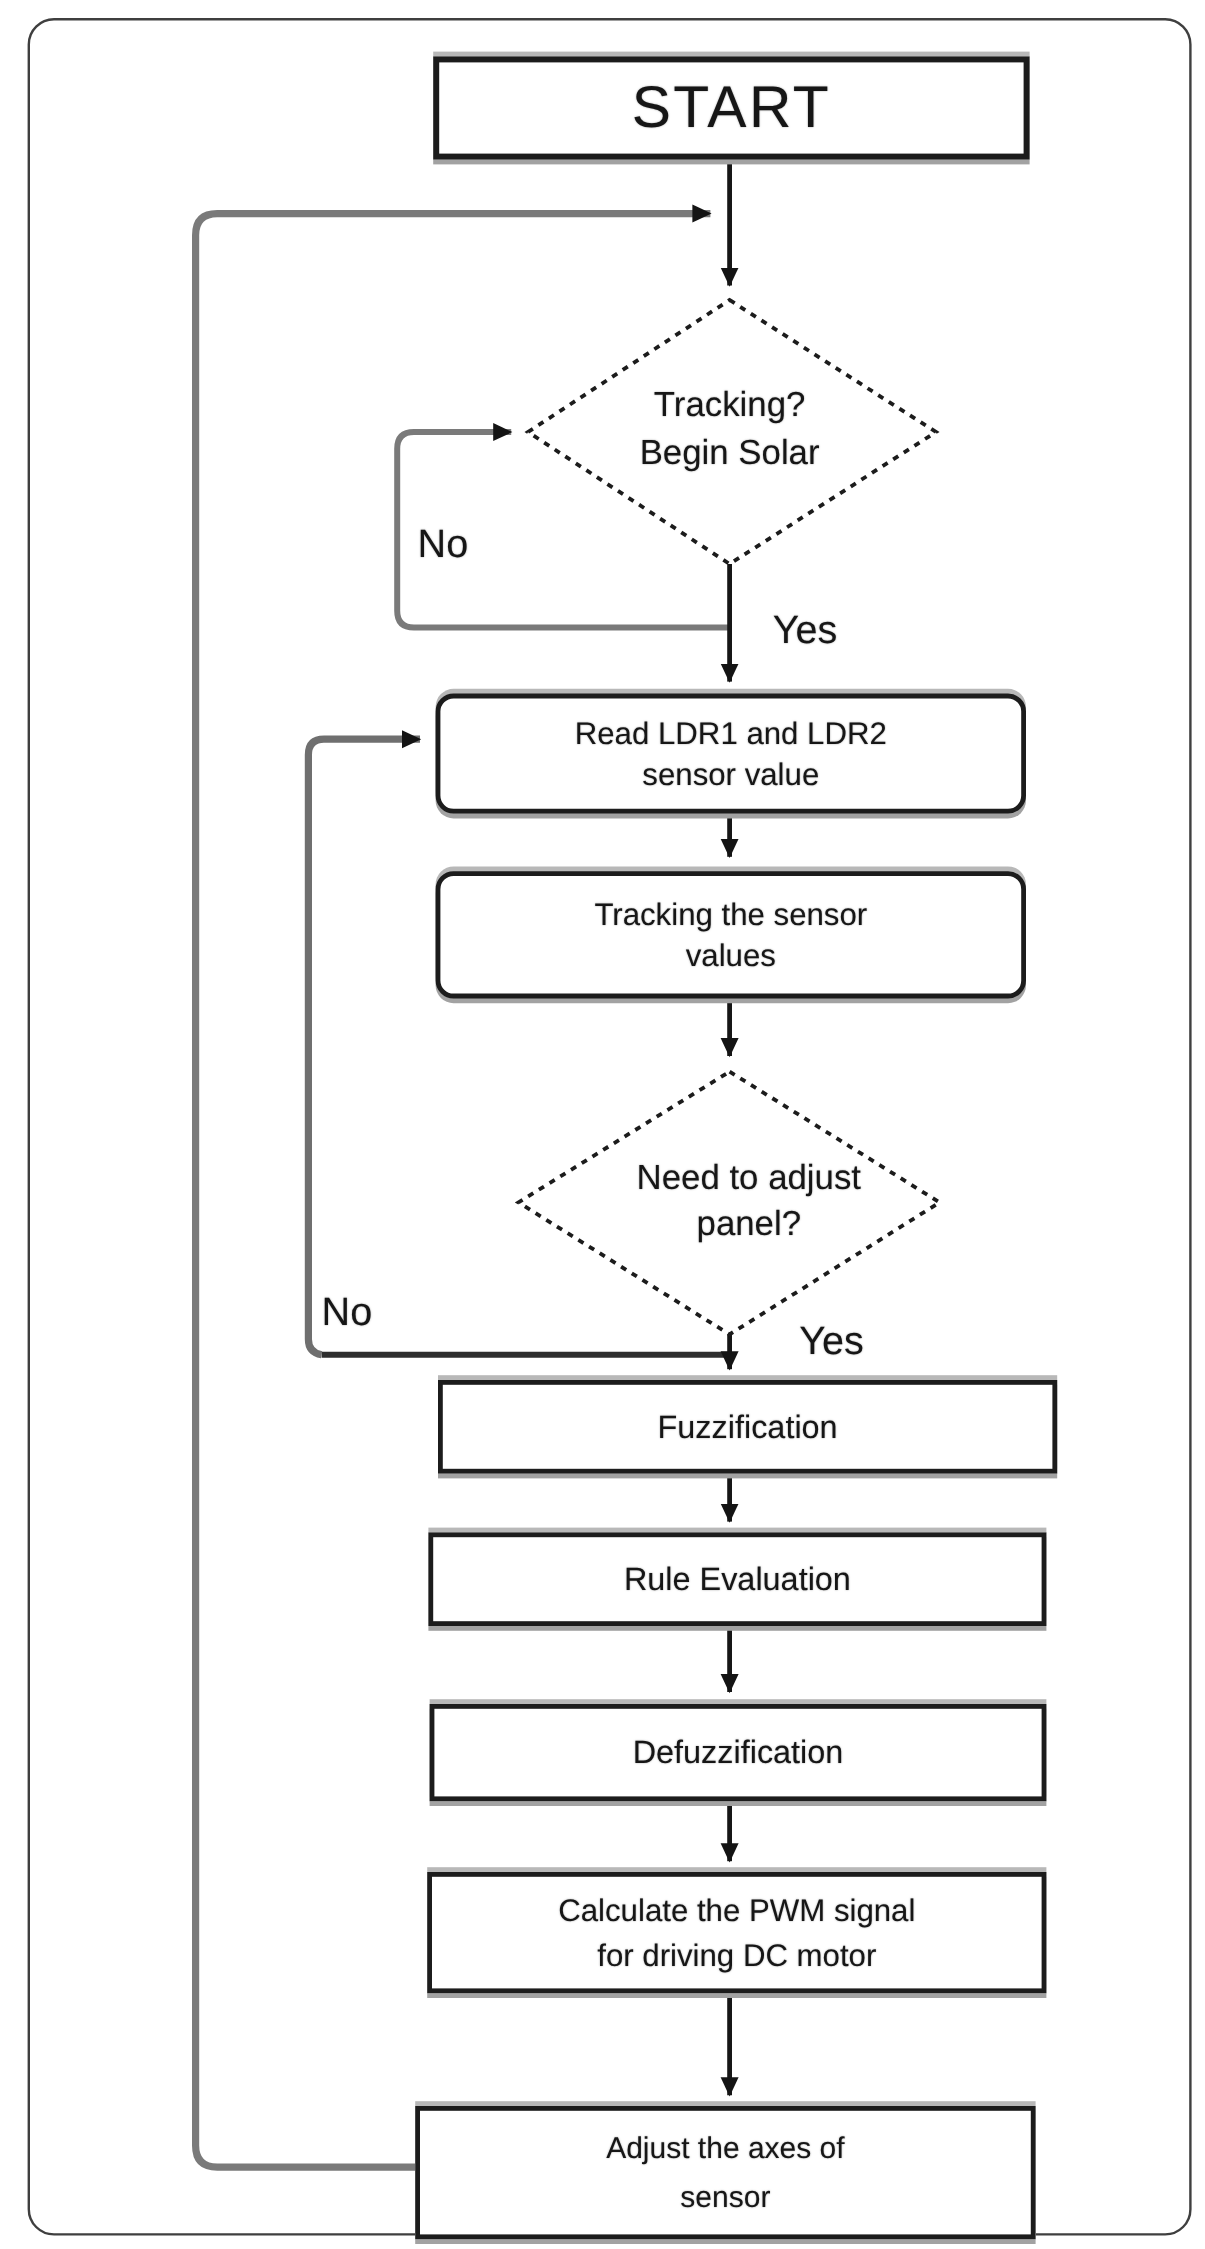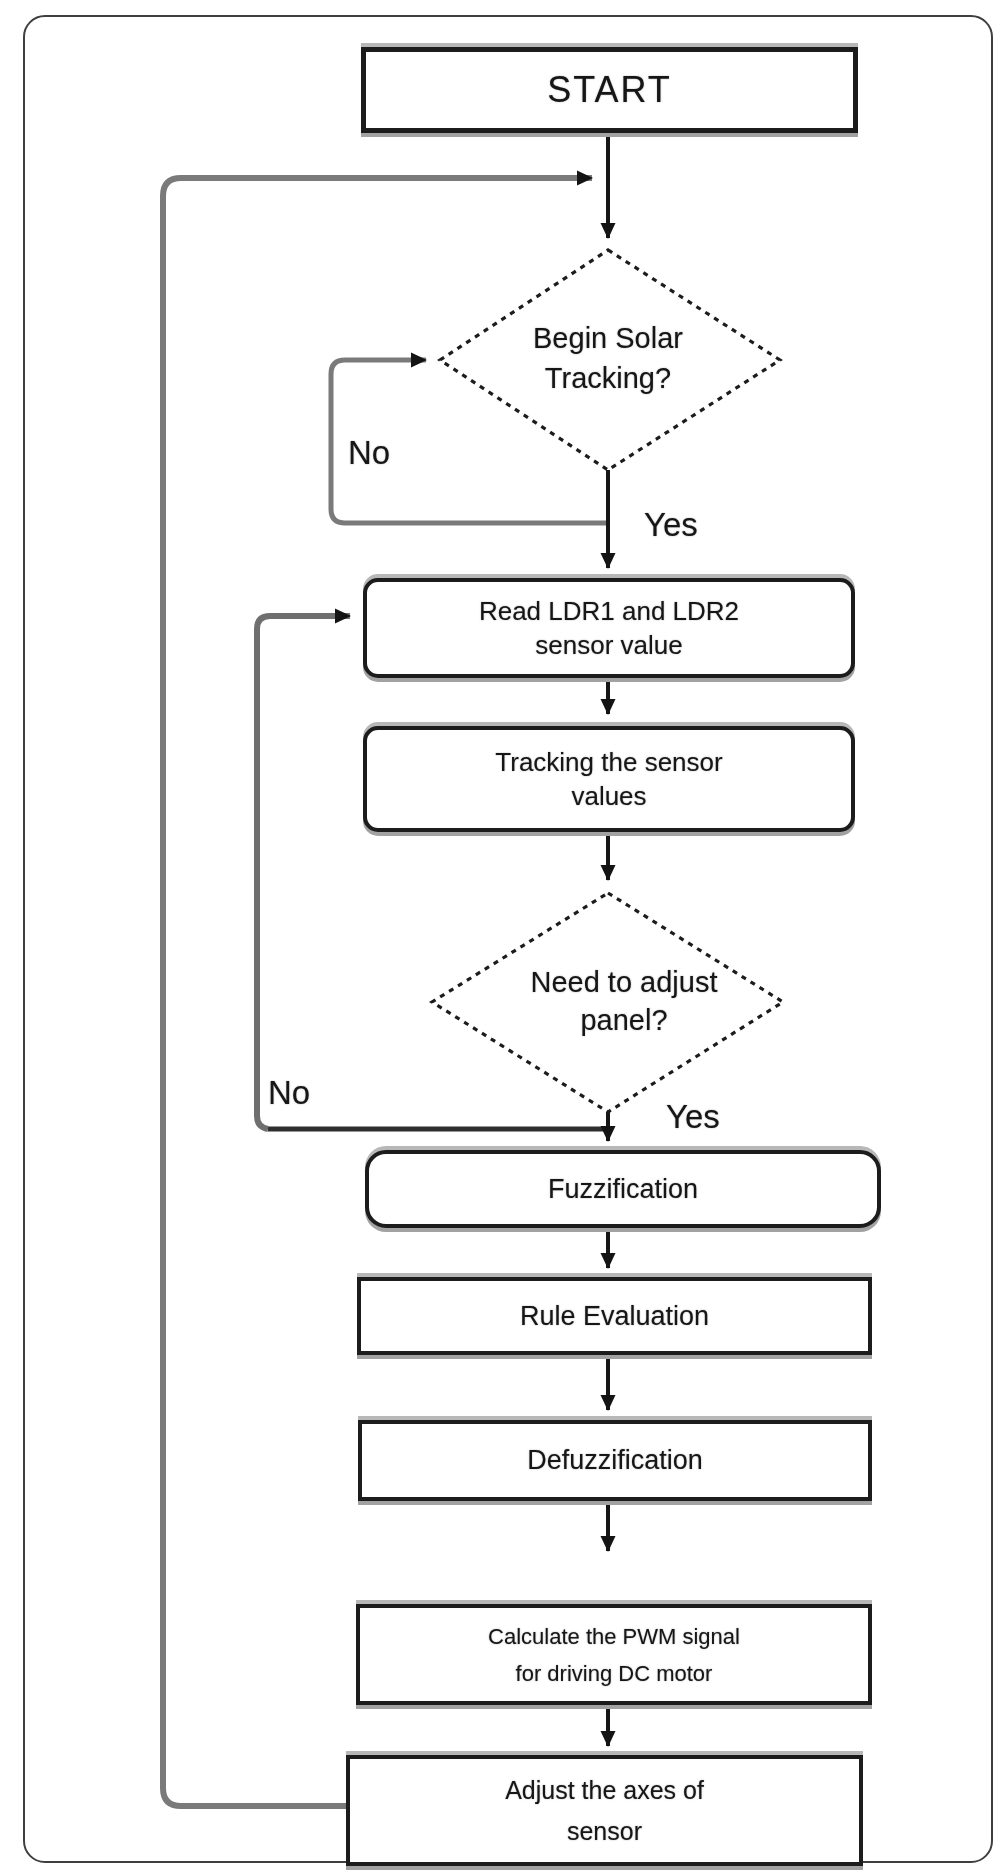--- a/index.html
+++ b/index.html
@@ -17,23 +17,23 @@
     display:flex;flex-direction:column;align-items:center;justify-content:center;
     text-align:center;
   }
   .txt{
     color:#161616;text-shadow:0 0 1.5px rgba(70,70,70,.55);
     white-space:nowrap;
   }
   .box{border:4px solid #1c1c1c;box-shadow:0 -4px 0 #b8b8b8, 0 4px 0 #a2a2a2;}
   .rounded{border-radius:15px;}
   .start{border-width:5px;}
-  .start .txt{font-size:36px;letter-spacing:2px;}
+  .start .txt{font-size:49px;letter-spacing:2px;}
   .body-txt{font-size:26px;line-height:34px;}
-  .calc-txt{font-size:22px;line-height:37px;margin-top:44px;}
+  .calc-txt{font-size:26px;line-height:37px;}
   .adjust-txt{font-size:25px;line-height:41px;}
   .single-txt{font-size:27px;}
   .diamond-label{
     position:absolute;text-align:center;font-size:29px;line-height:40px;
     background:transparent;
   }
   .edge-label{position:absolute;font-size:33px;}
 </style>
 </head>
 <body>
@@ -71,22 +71,22 @@
 
   <polygon points="608,250 780,360 608,470 440,360" fill="#ffffff" stroke="#1c1c1c" stroke-width="3.2" stroke-dasharray="5 5.5"></polygon>
   <polygon points="608,893 783,1002 608,1112 432,1002" fill="#ffffff" stroke="#1c1c1c" stroke-width="3.2" stroke-dasharray="5 5.5"></polygon>
 </svg>
 
 <div class="node box start" style="left:361px;top:47px;width:487px;height:76px;">
   <div class="txt">START</div>
 </div>
 
 <div class="diamond-label" style="left:460px;top:318px;width:296px;">
+  <div class="txt">Tracking?</div>
   <div class="txt">Begin Solar</div>
-  <div class="txt">Tracking?</div>
 </div>
 
 <div class="edge-label txt" style="left:348px;top:434px;">No</div>
 <div class="edge-label txt" style="left:644px;top:506px;">Yes</div>
 
 <div class="node box rounded body-txt" style="left:363px;top:578px;width:484px;height:92px;">
   <div class="txt">Read LDR1 and LDR2</div>
   <div class="txt">sensor value</div>
 </div>
 
@@ -96,21 +96,21 @@
 </div>
 
 <div class="diamond-label" style="left:466px;top:963px;width:316px;line-height:38px;">
   <div class="txt">Need to adjust</div>
   <div class="txt">panel?</div>
 </div>
 
 <div class="edge-label txt" style="left:268px;top:1074px;">No</div>
 <div class="edge-label txt" style="left:666px;top:1098px;">Yes</div>
 
-<div class="node box single-txt" style="left:365px;top:1150px;width:508px;height:70px;border-radius:21px;">
+<div class="node box single-txt" style="left:365px;top:1150px;width:508px;height:70px;">
   <div class="txt">Fuzzification</div>
 </div>
 
 <div class="node box single-txt" style="left:357px;top:1277px;width:507px;height:70px;">
   <div class="txt">Rule Evaluation</div>
 </div>
 
 <div class="node box single-txt" style="left:358px;top:1420px;width:506px;height:73px;">
   <div class="txt">Defuzzification</div>
 </div>

